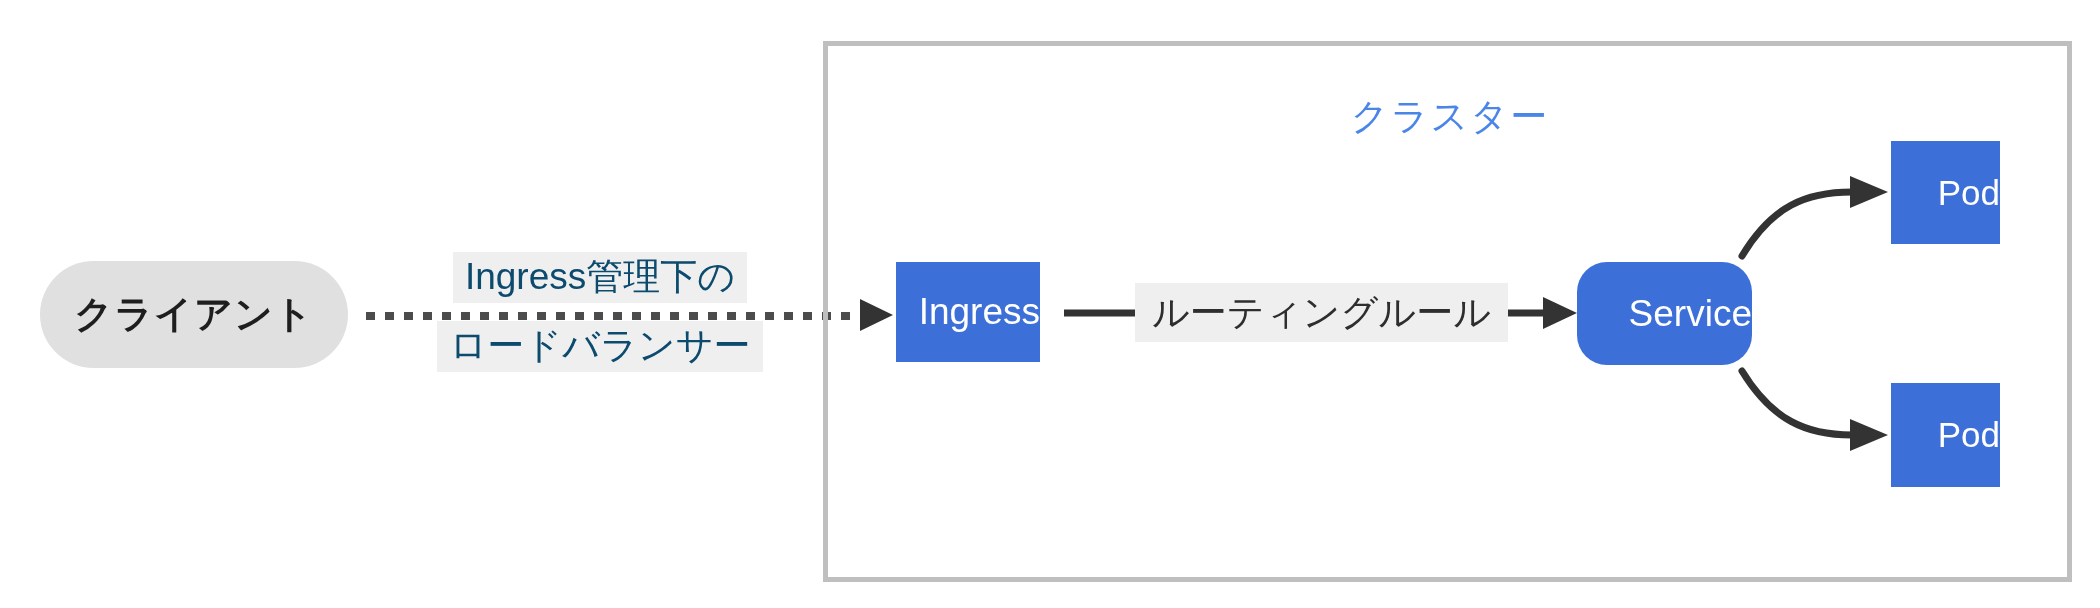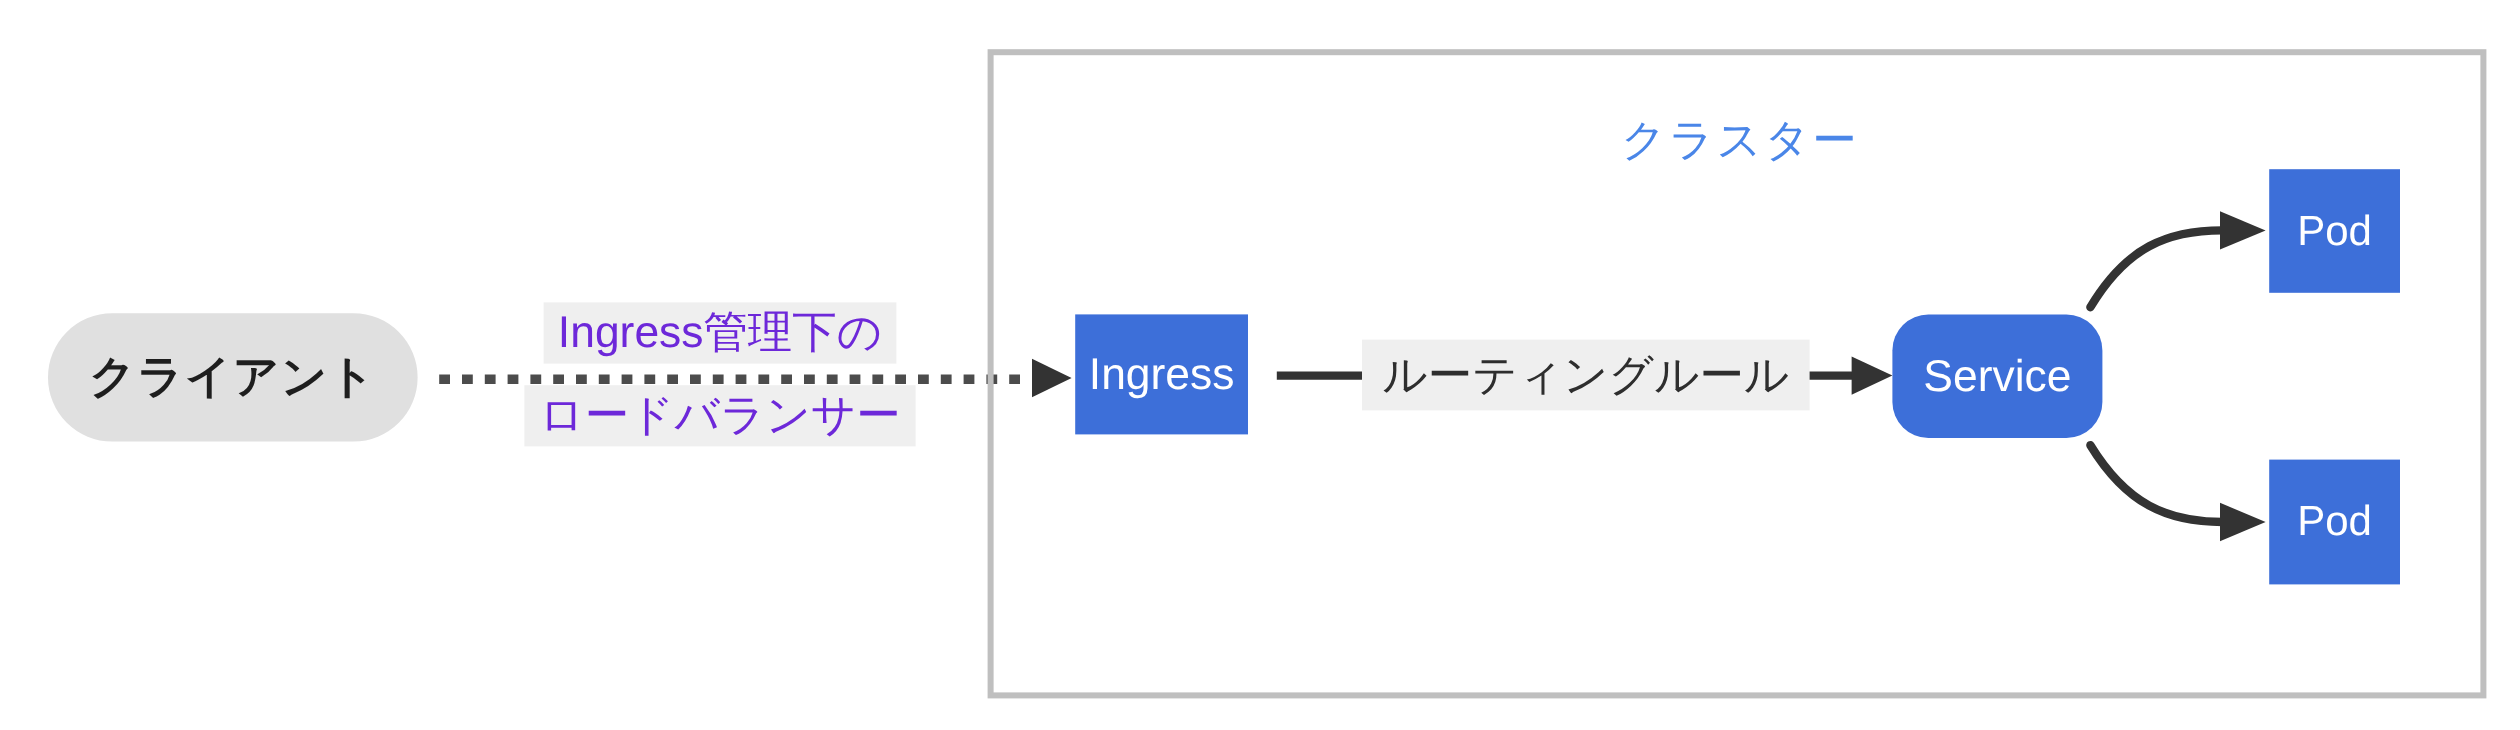--- a/index.html
+++ b/index.html
@@ -61,35 +61,35 @@
     letter-spacing: 2px;
     margin-top: 40px;
   }
   
   .node {
     position: absolute;
     background: #3d6fd9;
     color: #ffffff;
     display: flex;
     align-items: center;
-    justify-content: center;
+    justify-content: flex-end;
     font-size: 37px;
   }
   .node-ingress { left: 896px;  top: 262px; width: 144px; height: 100px; }
   .node-service { left: 1577px; top: 262px; width: 175px; height: 103px; border-radius: 30px; }
   .node-pod-top    { left: 1891px; top: 141px; width: 109px; height: 103px; font-size: 35px; }
   .node-pod-bottom { left: 1891px; top: 383px; width: 109px; height: 104px; font-size: 35px; }
   
   .lb-label {
     position: absolute;
     left: 400px;
     top: 252px;
     width: 400px;
     text-align: center;
-    color: #6d28d9;
+    color: #0c4a6e;
     font-size: 37px;
     line-height: 1;
   }
   .lb-line { margin: 0 0 18px 0; }
   .lb-line:last-child { margin-bottom: 0; }
   .lb-line > span {
     display: inline-block;
     background: #efefef;
     padding: 6px 12px 8px 12px;
   }

